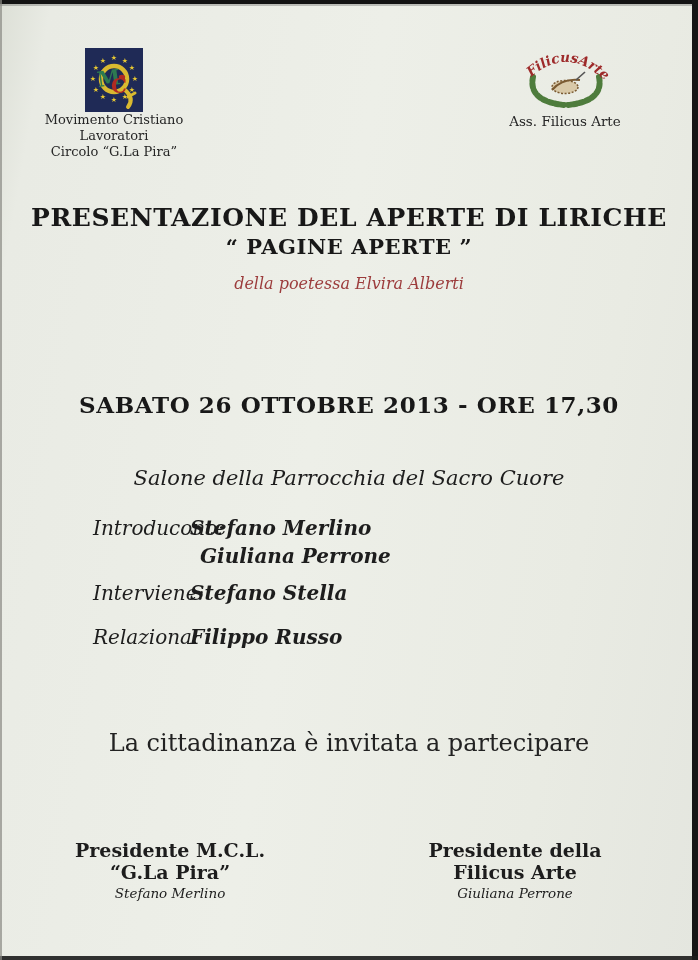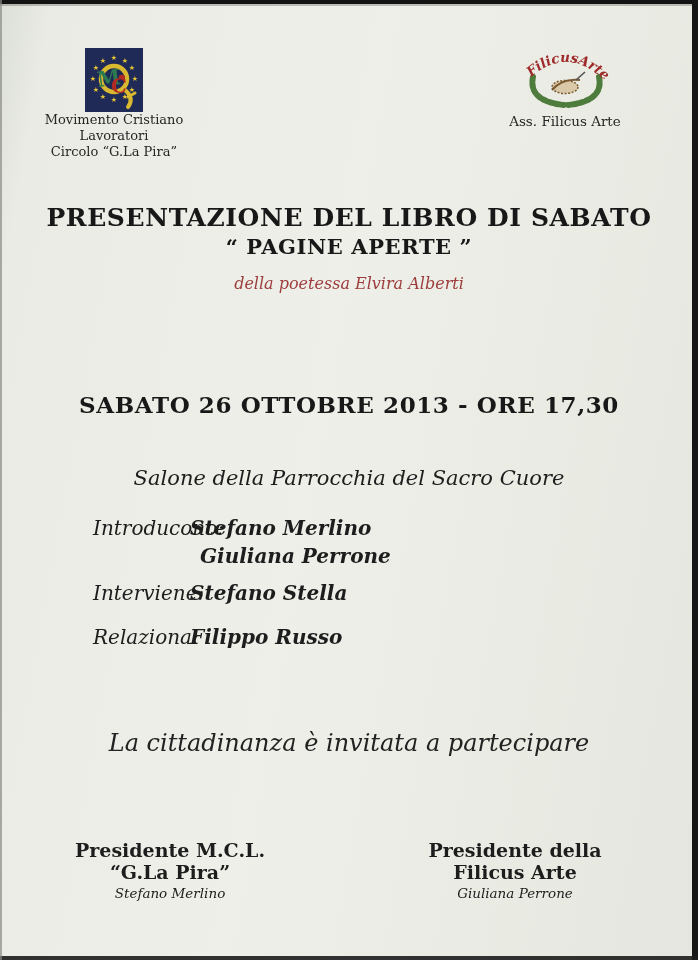--- a/index.html
+++ b/index.html
@@ -36,21 +36,21 @@
   .datetime{left:9px;top:391px;width:680px;font-size:23px;}
   .venue{left:9px;top:420px;width:680px;font-size:21px;font-style:italic;margin-top:46px;}
 
   
   .sp{font-size:20px;font-style:italic;white-space:nowrap;}
   .sp-role{left:93px;}
   .sp-name{left:190px;font-weight:bold;}
   .r1{top:516px;} .r1b{top:544px;left:200px;} .r2{top:581px;} .r3{top:625px;}
 
   
-  .invite{left:9px;top:729px;width:680px;font-size:24px;font-style:italic;color:#222;}
+  .invite{left:9px;top:729px;width:680px;font-size:24px;color:#222;}
 
   
   .sig{width:220px;text-align:center;}
   .sig-left{left:60px;top:839px;}
   .sig-right{left:405px;top:839px;}
   .sig-title{font-size:19px;font-weight:bold;}
   .sig-name{font-size:13.5px;font-style:italic;margin-top:2px;}
 </style>
 </head>
 <body>
@@ -101,21 +101,21 @@
     <ellipse cx="45" cy="43" rx="13" ry="6.5" fill="#d9c9a8" stroke="#7a5a32" stroke-width="1.5" stroke-dasharray="2 1.5"></ellipse>
     <path d="M 32 46 q 10 -12 28 -10" fill="none" stroke="#7a5a32" stroke-width="2"></path>
     <path d="M 56 36 l 9 -8" stroke="#555555" stroke-width="1.6"></path>
     <text font-size="13.5" font-weight="bold" font-style="italic" fill="#9e2a2a" font-family="DejaVu Serif, serif">
       <textPath href="#filicusArc" startOffset="4">FilicusArte</textPath>
     </text>
   </svg>
 
   <div class="abs org-right center">Ass. Filicus Arte</div>
 
-  <div class="abs title1 center stencil">PRESENTAZIONE DEL LIBRO DI SABATO</div>
+  <div class="abs title1 center stencil">PRESENTAZIONE DEL APERTE DI LIRICHE</div>
   <div class="abs title2 center stencil">“ PAGINE APERTE ”</div>
   <div class="abs author center">della poetessa Elvira Alberti</div>
 
   <div class="abs datetime center stencil">SABATO 26 OTTOBRE 2013 - ORE 17,30</div>
   <div class="abs venue center">Salone della Parrocchia del Sacro Cuore</div>
 
   <div class="abs sp sp-role r1">Introducono:</div>
   <div class="abs sp sp-name r1">Stefano Merlino</div>
   <div class="abs sp sp-name r1b">Giuliana Perrone</div>
 

